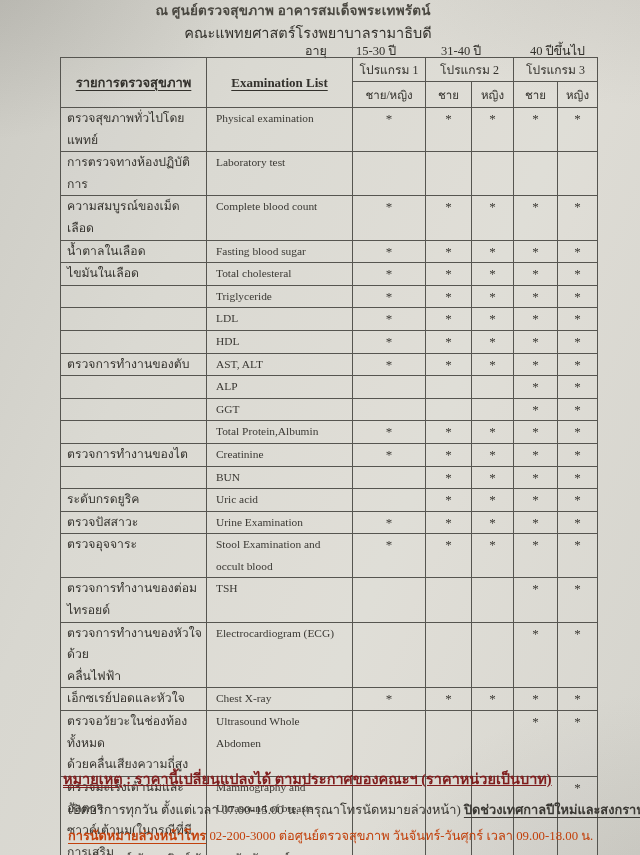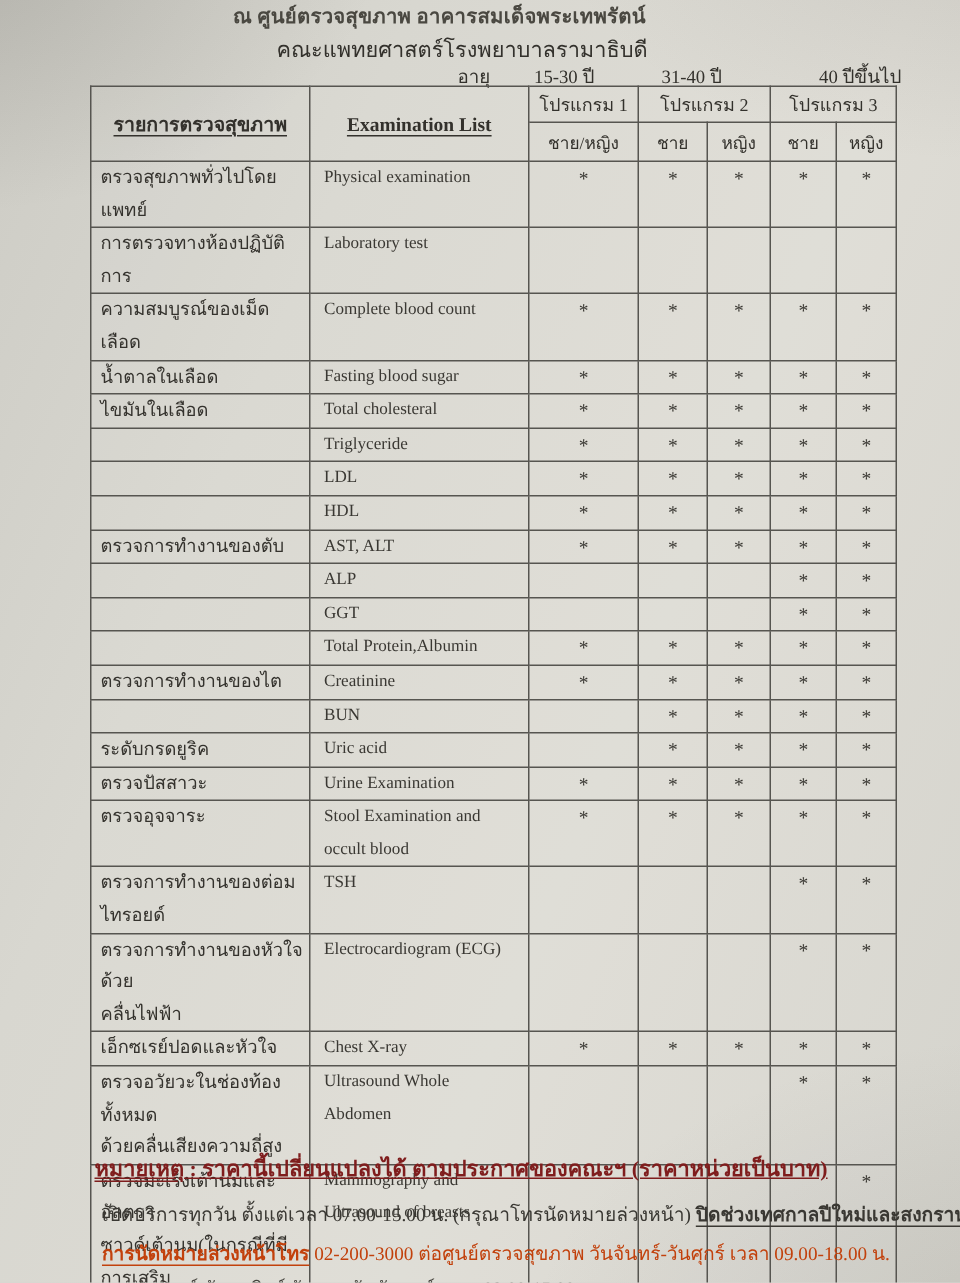--- a/index.html
+++ b/index.html
@@ -46,21 +46,21 @@
 </style>
 </head>
 <body>
 
 <div class="abs title1">ณ ศูนย์ตรวจสุขภาพ อาคารสมเด็จพระเทพรัตน์</div>
 <div class="abs title2">คณะแพทยศาสตร์โรงพยาบาลรามาธิบดี</div>
 
 <span class="abs agelbl" style="left:305px;">อายุ</span>
 <span class="abs agelbl" style="left:356px;">15-30 ปี</span>
 <span class="abs agelbl" style="left:441px;">31-40 ปี</span>
-<span class="abs agelbl" style="left:546px;text-align:right;">40 ปีขึ้นไป</span>
+<span class="abs agelbl" style="left:530px;text-align:right;">40 ปีขึ้นไป</span>
 
 <table>
   <colgroup>
     <col class="c1">
       <col class="c2">
       <col class="c3">
       <col class="c4">
     <col class="c5">
       <col class="c6">
       <col class="c7">

